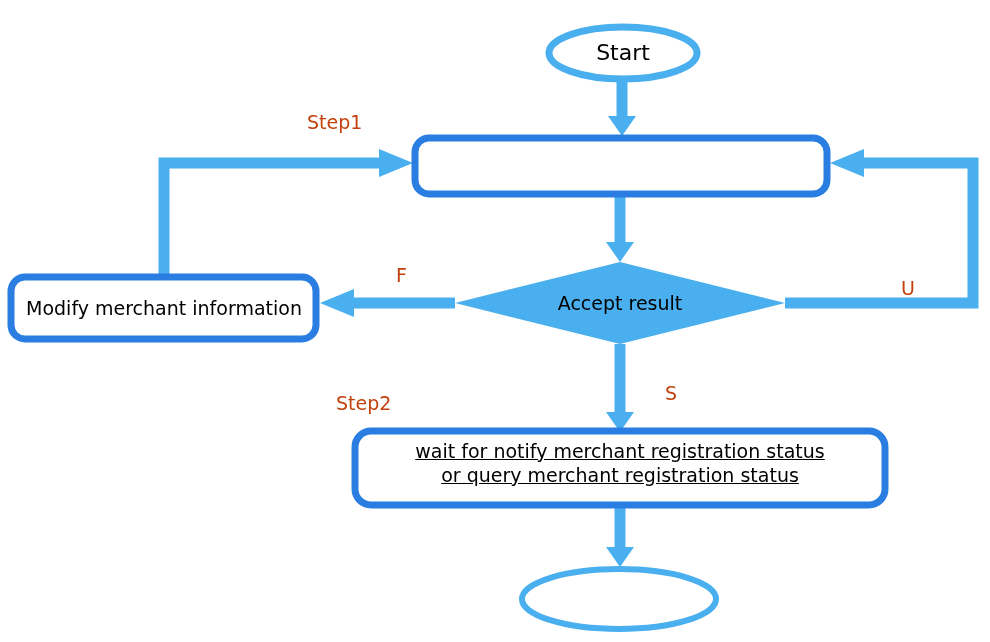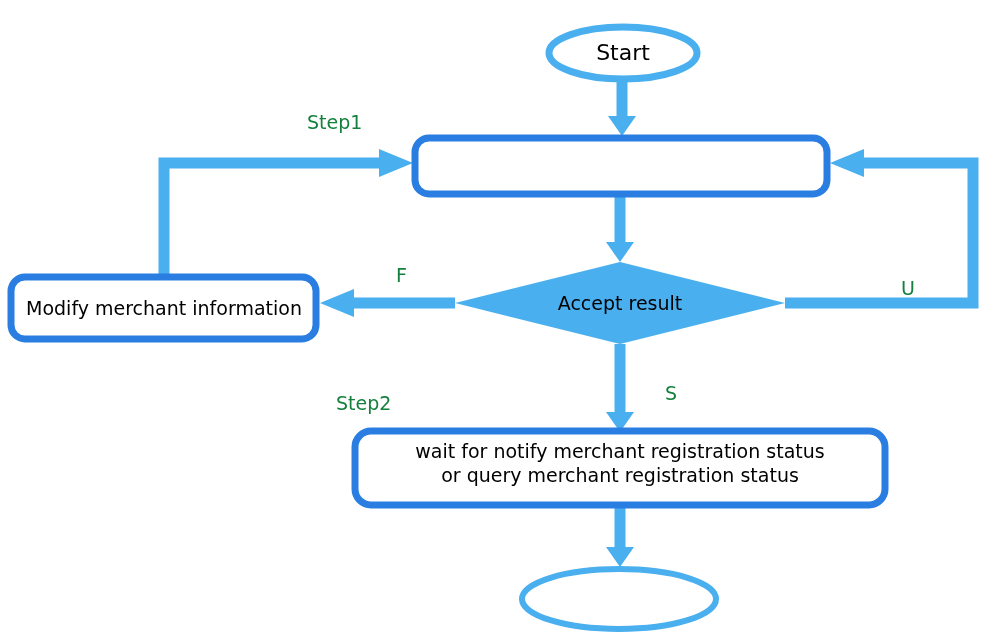--- a/index.html
+++ b/index.html
@@ -32,21 +32,21 @@
     text-align: center;
     color: #000000;
     font-size: 19px;
     line-height: 1.28;
     white-space: pre-line;
     pointer-events: none;
   }
   .terminal-label { font-size: 22px; }
   .edge-label {
     position: absolute;
-    color: #15803d;
+    color: #c2410c;
     font-size: 19px;
     white-space: nowrap;
   }
   .step-label { font-size: 19px; }
 </style>
 </head>
 <body>
 
 <div id="canvas">
 
@@ -100,21 +100,21 @@
     <ellipse cx="619" cy="599" rx="97" ry="30" fill="#ffffff" stroke="#4aafef" stroke-width="6"></ellipse>
   </svg>
 
   <div class="node-label terminal-label" style="left:549px; top:27px; width:148px; height:52px;">Start</div>
 
 
   <div class="node-label" style="left:500px; top:286px; width:240px; height:34px;">Accept result</div>
 
   <div class="node-label" style="left:14px; top:280px; width:300px; height:56px;">Modify merchant information</div>
 
-  <div class="node-label" style="left:358px; top:434px; width:524px; height:58px;">wait for notify merchant registration status
+  <div class="node-label" style="left:358px; top:434px; width:524px; height:58px;text-decoration:underline;">wait for notify merchant registration status
 or query merchant registration status</div>
 
 
   <div class="edge-label step-label" style="left:307px; top:111px;">Step1</div>
 
   <div class="edge-label" style="left:396px; top:264px;">F</div>
 
   <div class="edge-label" style="left:901px; top:277px;">U</div>
 
   <div class="edge-label step-label" style="left:336px; top:392px;">Step2</div>

